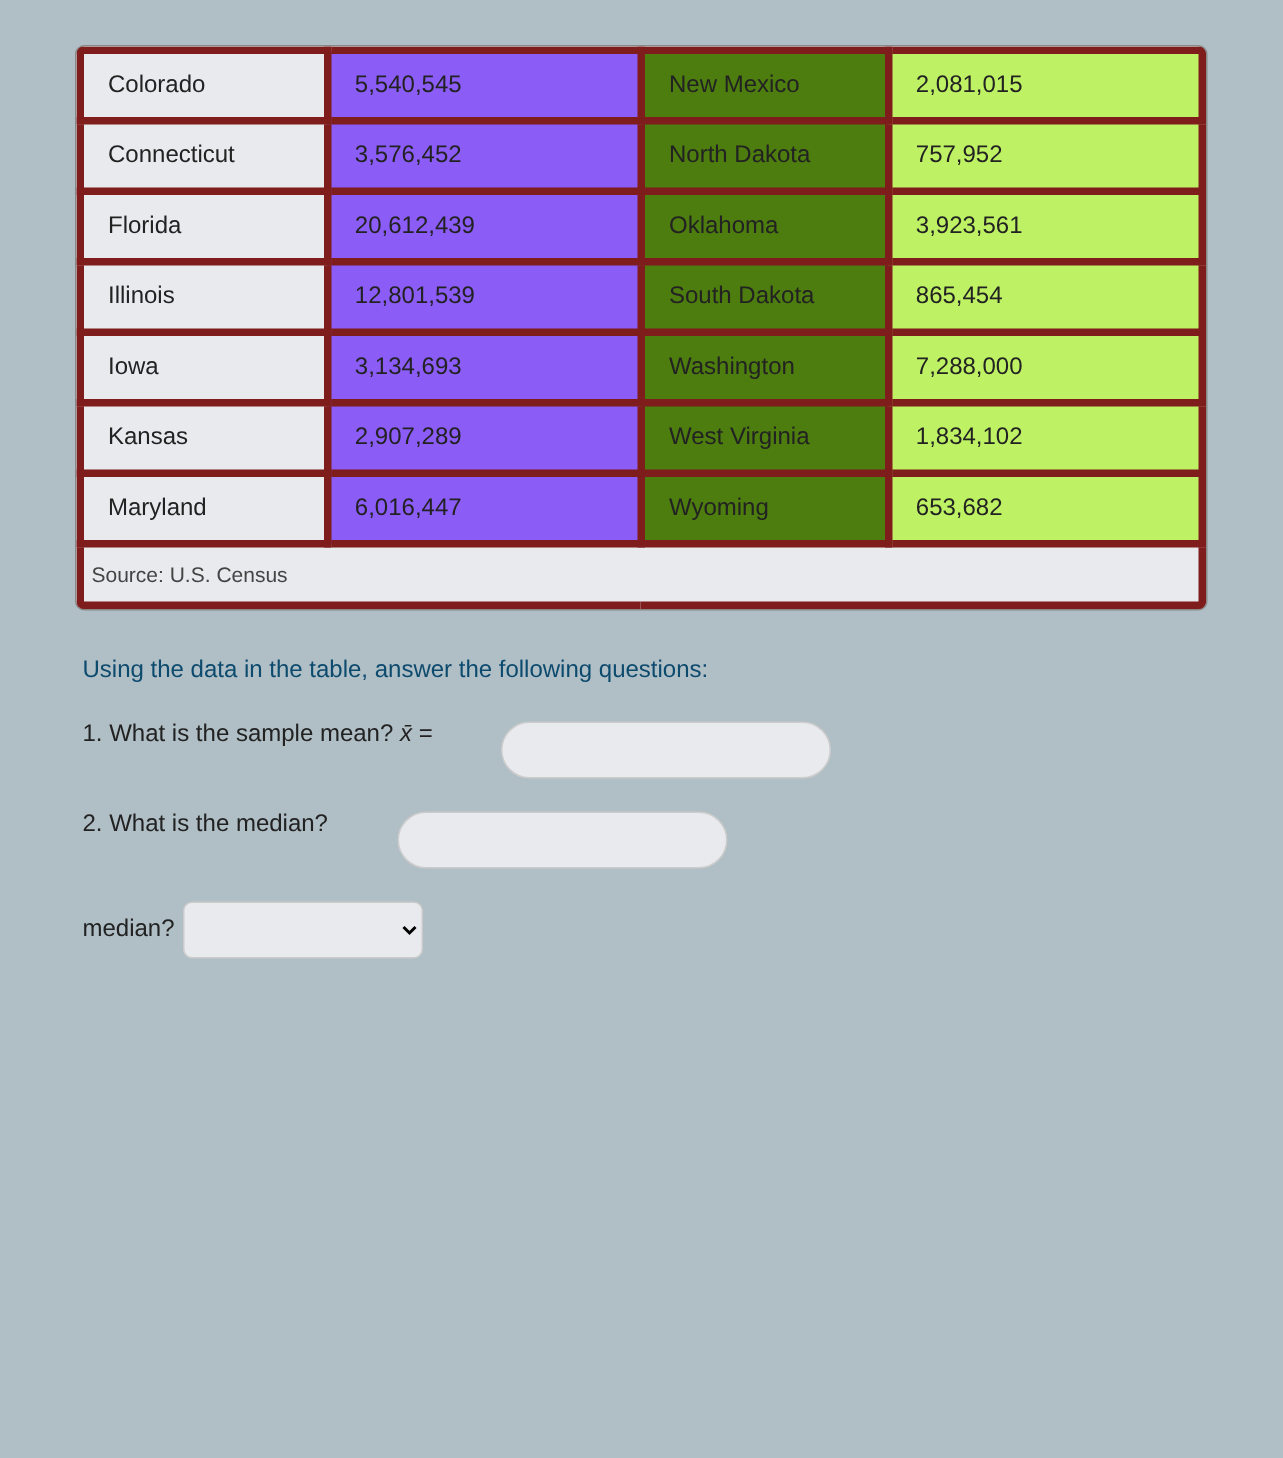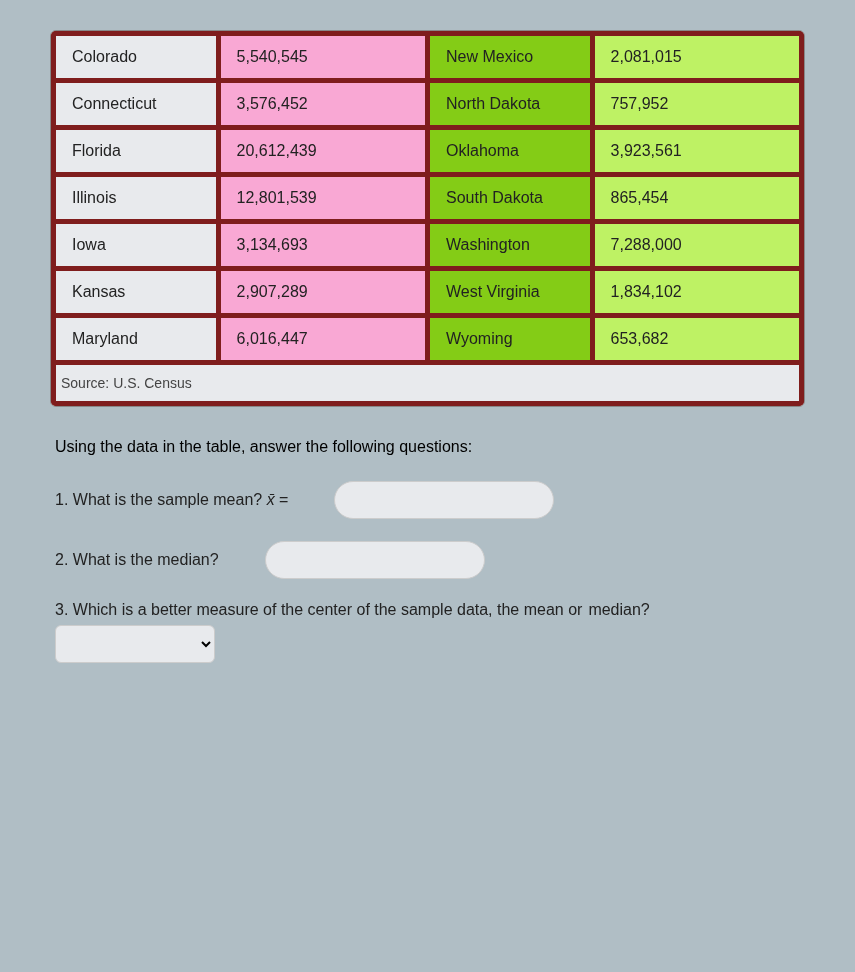--- a/index.html
+++ b/index.html
@@ -36,53 +36,52 @@
       color: #222;
       background: white;
     }
 
     table td:nth-child(1) {
       width: 22%;
       background: #e8eaed;
     }
     table td:nth-child(2) {
       width: 28%;
-      background: #f9a8d4;
+      background: #8b5cf6;
     }
     table td:nth-child(3) {
       width: 22%;
-      background: #84cc16;
+      background: #4d7c0f;
     }
     table td:nth-child(4) {
       width: 28%;
       background: #bef264;
     }
 
     .source-row td {
       background: white;
       font-size: 14px;
       color: #444;
       border-top: 1.5px solid #888;
       padding: 10px 5px;
     }
 
     .questions-section {
       padding: 0 5px;
     }
 
     .intro-text {
       font-size: 16px;
-      color: #000000;
+      color: #0c4a6e;
       margin-bottom: 22px;
       line-height: 1.5;
     }
 
     .question {
       display: flex;
-      align-items: center;
       margin-bottom: 22px;
       font-size: 16px;
       color: #222;
       flex-wrap: wrap;
       gap: 40px;
     }
 
     .question-label {
       margin-right: 6px;
       white-space: nowrap;
@@ -190,21 +189,20 @@
       <span class="question-label">1. What is the sample mean?&nbsp;<span class="mean-symbol">x̄</span> =</span>
       <input type="text" class="answer-input" style="">
     </div>
 
     <div class="question">
       <span class="question-label">2. What is the median?</span>
       <input type="text" class="answer-input" style="">
     </div>
 
     <div class="q3-wrap">
-      <span>3. Which is a better measure of the center of the sample data, the mean or</span>
       <span>median?</span>
       <select class="select-input">
         <option value=""></option>
         <option value="mean">mean</option>
         <option value="median">median</option>
       </select>
     </div>
   </div>
 
 </div>

